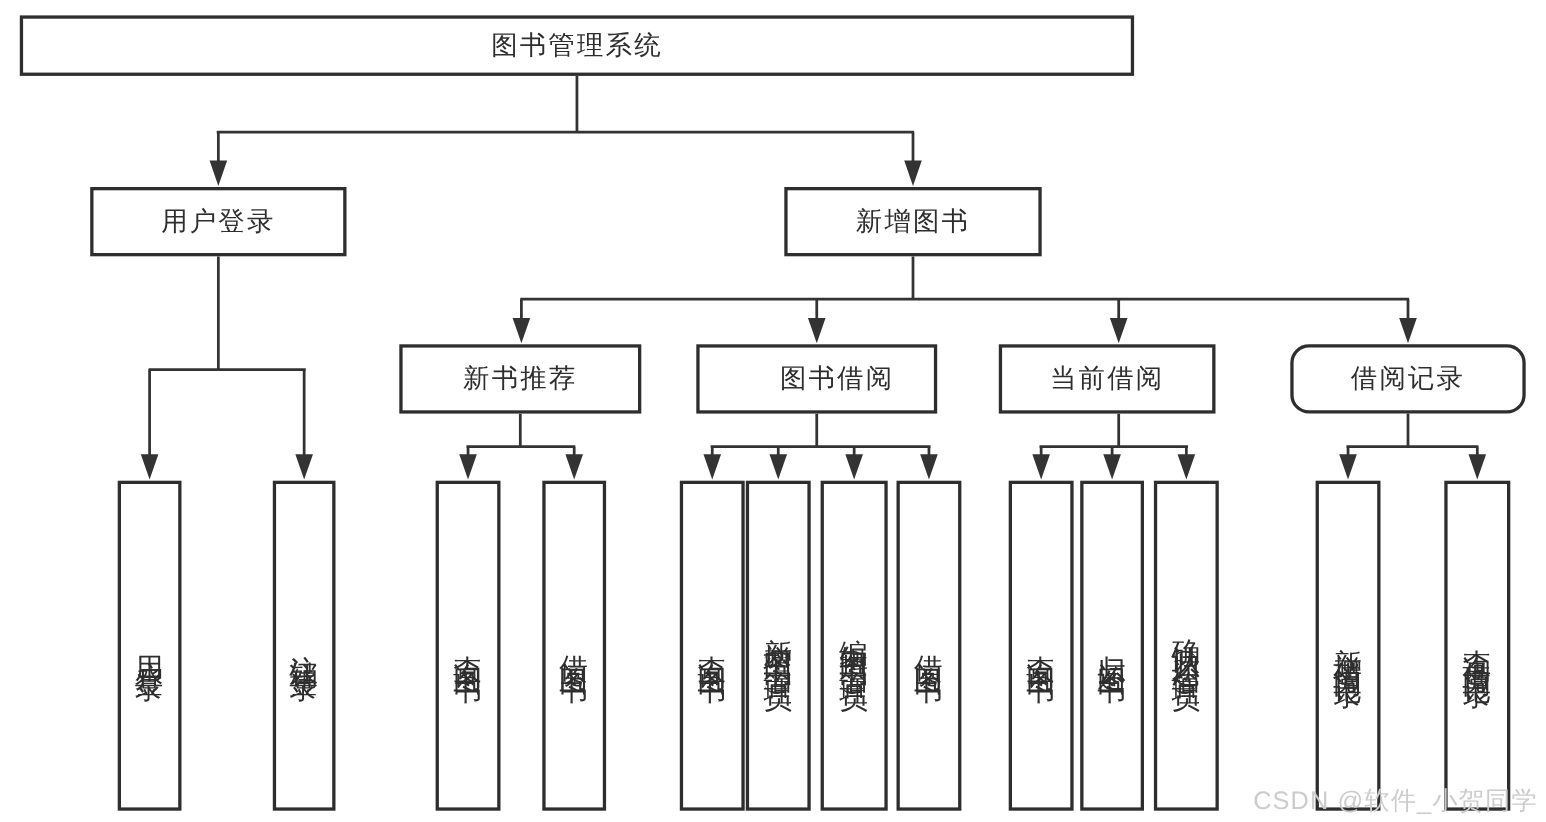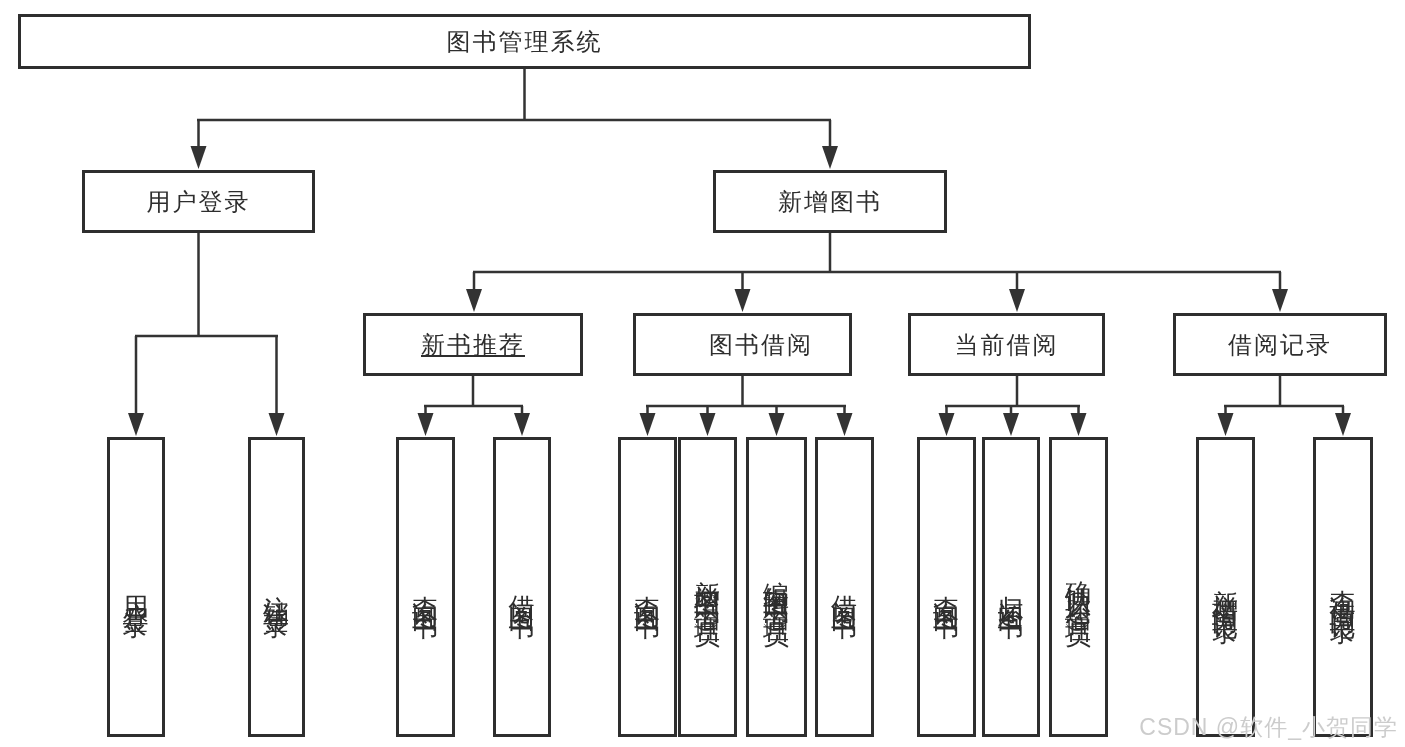--- a/index.html
+++ b/index.html
@@ -95,24 +95,24 @@
       <polygon class="arrowhead" points="1225.5,436 1217.5,413 1233.5,413"></polygon>
       <polygon class="arrowhead" points="1343,436 1335,413 1351,413"></polygon>
     </g>
   </svg>
 
   <div class="box hbox" style="left:18px; top:14px; width:1013px; height:55px;">图书管理系统</div>
 
   <div class="box hbox" style="left:82px; top:170px; width:233px; height:63px;">用户登录</div>
   <div class="box hbox" style="left:713px; top:170px; width:234px; height:63px;">新增图书</div>
 
-  <div class="box hbox" style="left:363px; top:313px; width:220px; height:63px;text-decoration:underline;">新书推荐</div>
+  <div class="box hbox" style="left:363px; top:313px; width:220px; height:63px;">新书推荐</div>
   <div class="box hbox" style="left:633px; top:313px; width:219px; height:63px;padding-left:37px;">图书借阅</div>
   <div class="box hbox" style="left:908px; top:313px; width:197px; height:63px;">当前借阅</div>
-  <div class="box hbox" style="left:1173px; top:313px; width:214px; height:63px;">借阅记录</div>
+  <div class="box hbox" style="left:1173px; top:313px; width:214px; height:63px;border-radius:17px;">借阅记录</div>
 
   <div class="box vbox" style="left:107px; top:437px; width:58px; height:300px;">用户登录</div>
   <div class="box vbox" style="left:248px; top:437px; width:57px; height:300px;">注销登录</div>
 
   <div class="box vbox" style="left:396px; top:437px; width:59px; height:300px;">查询图书</div>
   <div class="box vbox" style="left:493px; top:437px; width:58px; height:300px;">借阅图书</div>
 
   <div class="box vbox" style="left:618px; top:437px; width:59px; height:300px;">查询图书</div>
   <div class="box vbox" style="left:678px; top:437px; width:59px; height:300px;">新增图书（管理员）</div>
   <div class="box vbox" style="left:746px; top:437px; width:61px; height:300px;">编辑图书（管理员）</div>

